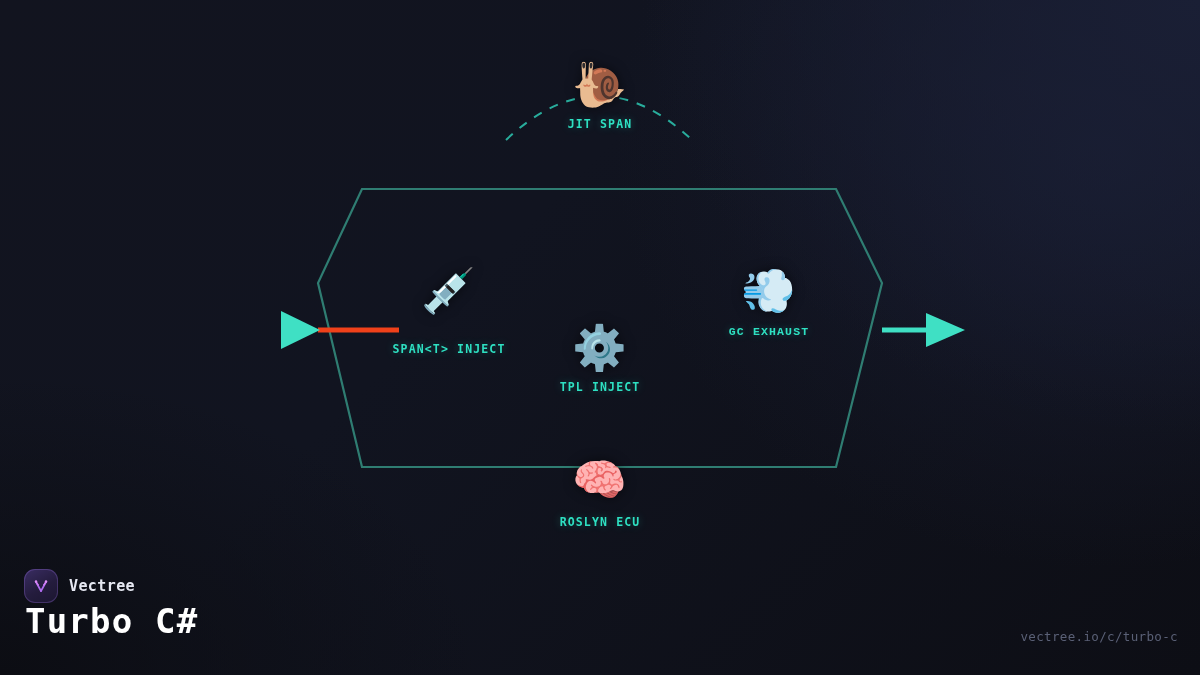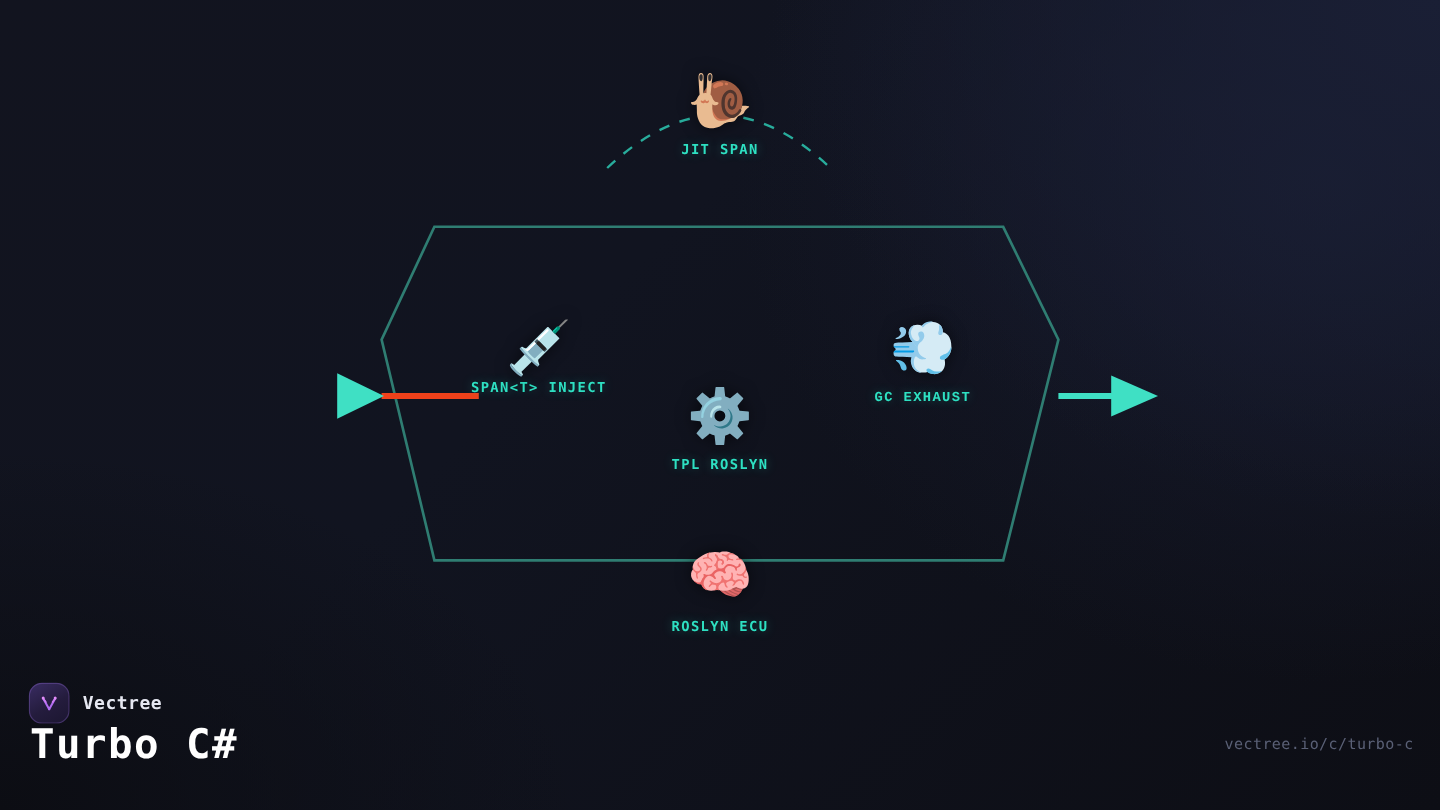--- a/index.html
+++ b/index.html
@@ -57,21 +57,21 @@
     text-shadow: 0 0 9px rgba(46,224,194,.30);
   }
 
   
   #node-jit      { left: 600px; top: 60px;  }
   #node-span     { left: 449px; top: 266px; }
   #node-tpl      { left: 600px; top: 323px; }
   #node-gc       { left: 769px; top: 266px; }
   #node-roslyn   { left: 600px; top: 455px; }
 
-  #node-span .caption  { margin-top: 0; }
+  #node-span .caption  { margin-top: 26px; }
   #node-gc .caption    { margin-top: 9px; font-family: Liberation Mono, monospace; }
   #node-roslyn .caption{ margin-top: 10px; }
 
   
   #footer {
     position: absolute;
     left: 0; bottom: 0;
     width: 1200px;
     height: 118px;
   }
@@ -103,21 +103,21 @@
     left: 25px;
     top: 44px;
     font-size: 34px;
     font-weight: 700;
     color: #ffffff;
     letter-spacing: 1.2px;
   }
   #permalink {
     position: absolute;
     right: 22px;
-    bottom: 48px;
+    bottom: 31px;
     font-size: 12.5px;
     color: #5a6076;
     letter-spacing: .35px;
     margin-left: 20px;
   }
 </style>
 </head>
 <body>
 
 <div id="stage">
@@ -143,21 +143,21 @@
       <div class="caption">JIT SPAN</div>
     </div>
 
     <div class="node" id="node-span">
       <div class="glyph">💉</div>
       <div class="caption">SPAN&lt;T&gt; INJECT</div>
     </div>
 
     <div class="node" id="node-tpl">
       <div class="glyph">⚙️</div>
-      <div class="caption">TPL ROSLYN</div>
+      <div class="caption">TPL INJECT</div>
     </div>
 
     <div class="node" id="node-gc">
       <div class="glyph">💨</div>
       <div class="caption">GC EXHAUST</div>
     </div>
 
     <div class="node" id="node-roslyn">
       <div class="glyph">🧠</div>
       <div class="caption">ROSLYN ECU</div>

